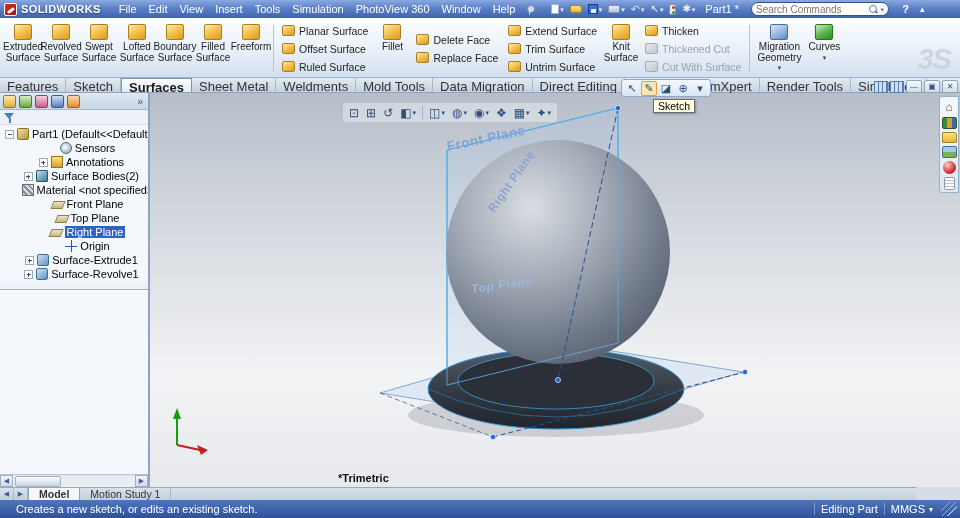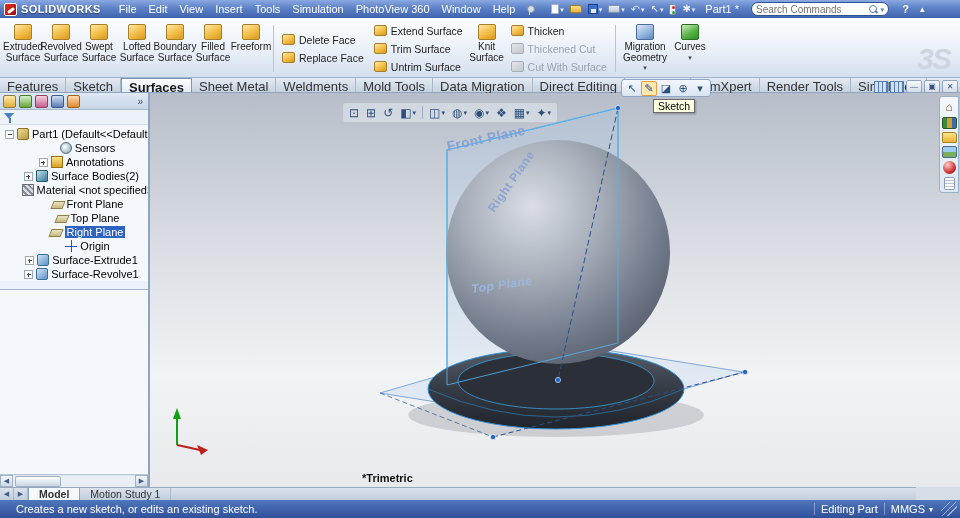--- a/index.html
+++ b/index.html
@@ -128,21 +128,21 @@
     background:linear-gradient(180deg,#b7bec9 0%,#d9dde3 38%,#f2f3f5 72%,#e7e9ec 100%); overflow:hidden; }
   .scene { position:absolute; left:0; top:0; }
   .plabel { fill:#8aa5d2; font-weight:bold; font-size:12px; letter-spacing:.5px; font-family:"Liberation Sans",sans-serif; }
   .plabel.big { font-size:13.5px; fill:#86a2d2; }
   .plabel.mid { fill:#9db6de; font-style:italic; }
   .headsup { position:absolute; left:193px; top:10px; height:19px; display:flex; align-items:center; gap:1px;
     background:rgba(245,249,253,.4); border-radius:3px; padding:0 3px; }
   .hico { display:flex; align-items:center; gap:1px; padding:1px 3px; border-radius:2px; font-size:12px; color:#2c4f7c; }
   .hico .car { color:#2c4f7c; }
   .hsep { width:1px; height:13px; background:#9fb0c4; margin:0 2px; }
-  .view-name { position:absolute; left:212px; top:379px; font-size:11px; font-weight:bold; color:#111; }
+  .view-name { position:absolute; left:188px; top:379px; font-size:11px; font-weight:bold; color:#111; }
 
   
   .taskpane { position:absolute; right:1px; top:96px; width:20px; background:linear-gradient(#f4f8fc,#dfe8f2);
     border:1px solid #9ab0c8; border-radius:3px 0 0 3px; display:flex; flex-direction:column; align-items:center; padding:2px 0; gap:3px; z-index:20; }
   .tp-ic { width:15px; height:15px; display:flex; align-items:center; justify-content:center; font-size:12px; border-radius:2px; }
   .tp-home { color:#7a4a20; }
   .tp-lib { background:linear-gradient(90deg,#3a8a3a 0 4px,#d0a030 4px 9px,#3a6ab0 9px 15px); border:1px solid #2a5a2a; height:12px; }
   .tp-folder { background:linear-gradient(#ffe28a,#e8b23c); border:1px solid #a5831f; height:11px; border-radius:1px 3px 1px 1px; }
   .tp-pal { background:linear-gradient(#9ecbf0 0 55%,#7ab05a 55% 100%); border:1px solid #4a6a90; height:12px; }
   .tp-ball { background:radial-gradient(circle at 35% 30%,#ffd0d0,#d03030 60%,#801010); border-radius:50%; height:13px; width:13px; }
@@ -260,21 +260,39 @@
       <span>Surface</span>
     </div>
     <div class="lbtn">
       <span class="ric gold"></span>
       <span>Freeform</span>
       <span></span>
     </div>
 
     <div class="vsep"></div>
 
-
+    <div class="stack">
+      <div class="srow">
+        <span class="ric sm gold"></span>
+        <span>Planar Surface</span>
+      </div>
+      <div class="srow">
+        <span class="ric sm gold"></span>
+        <span>Offset Surface</span>
+      </div>
+      <div class="srow">
+        <span class="ric sm gold"></span>
+        <span>Ruled Surface</span>
+      </div>
+    </div>
+
+    <div class="lbtn">
+      <span class="ric gold"></span>
+      <span>Fillet</span>
+    </div>
 
     <div class="stack">
       <div class="srow">
         <span class="ric sm gold"></span>
         <span>Delete Face</span>
       </div>
       <div class="srow">
         <span class="ric sm gold"></span>
         <span>Replace Face</span>
       </div>

